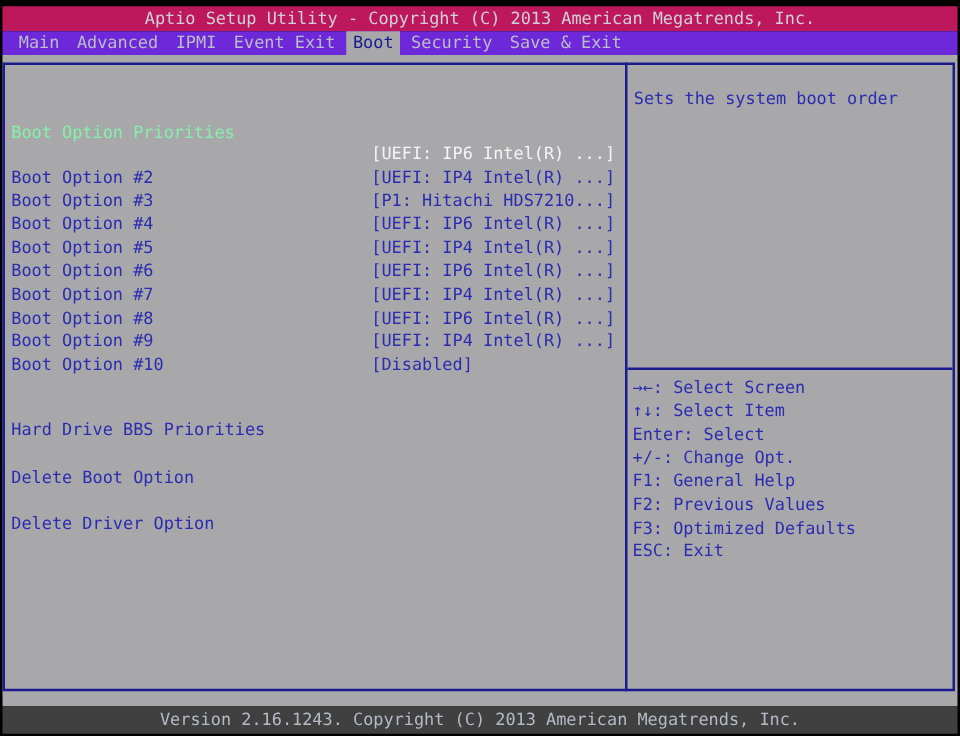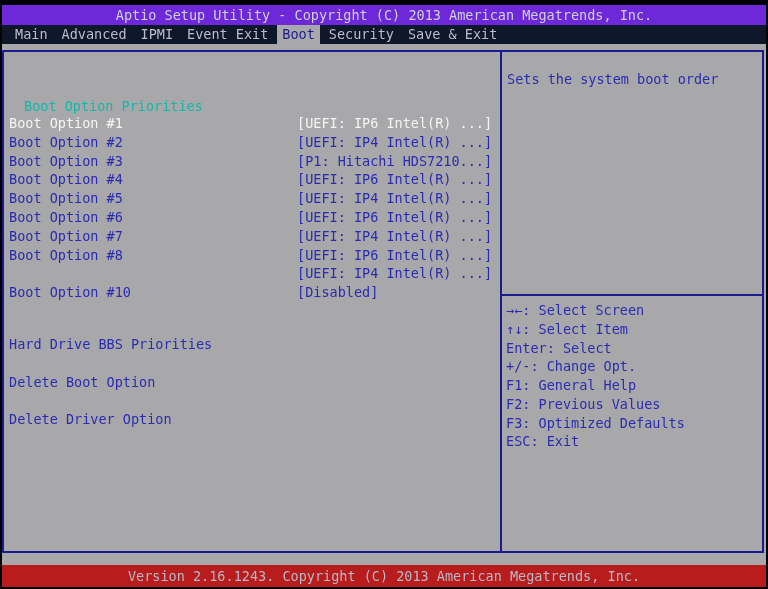--- a/index.html
+++ b/index.html
@@ -4,52 +4,52 @@
 <style>
   html, body { margin:0; padding:0; background:#000; }
   .screen {
     position:relative; width:768px; height:589px; background:#000;
     font-family:"DejaVu Sans Mono","Liberation Mono",monospace;
     font-size:13.5px; overflow:hidden;
     -webkit-font-smoothing:none;
   }
   .titlebar {
     position:absolute; top:5px; left:2px; right:2px; height:20px;
-    background:#6d28d9; color:#d0d1d6; text-align:center; line-height:20px;
+    background:#be185d; color:#d0d1d6; text-align:center; line-height:20px;
     white-space:pre;
   }
   .menubar {
     position:absolute; top:25px; left:2px; right:2px; height:19px;
-    background:#0f172a; color:#bcbdc9; display:flex; gap:4px;
+    background:#6d28d9; color:#bcbdc9; display:flex; gap:4px;
     padding-left:8px; line-height:19px;
   }
   .menu-item { padding:0 5px; white-space:pre; cursor:default; }
   .menu-item.selected { background:#a8a8aa; color:#1b1b8f; }
   .content-bg {
     position:absolute; top:44px; left:2px; right:2px; height:521px;
     background:#a8a8aa;
   }
   .frame {
     position:absolute; top:50px; left:2px; width:762px; height:503px;
     border:2px solid #1b1b8f; box-sizing:border-box;
   }
   .vdivider { position:absolute; top:50px; left:500px; width:2px; height:503px; background:#1b1b8f; }
   .hdivider { position:absolute; top:294px; left:502px; width:260px; height:2px; background:#1b1b8f; }
-  .section-header { position:absolute; left:24px; top:98px; color:#14b8a6; white-space:pre; }
+  .section-header { position:absolute; left:9px; top:98px; color:#86efac; white-space:pre; }
   .options { position:absolute; left:9px; top:114px; width:490px; }
   .opt-row { position:relative; height:18.8px; line-height:18.8px; color:#2b2bb2; white-space:pre; }
   .opt-row.selected { color:#f5f5f5; }
   .opt-value { position:absolute; left:288px; top:0; }
   .action-item { position:absolute; left:9px; color:#2b2bb2; white-space:pre; height:18.8px; line-height:18.8px;margin-top:12px; }
   .help-text { position:absolute; left:507px; top:71px; width:250px; color:#2b2bb2; white-space:pre; }
   .key-hints { position:absolute; left:506px; top:301px; color:#2b2bb2; }
   .key-hint { height:18.75px; line-height:18.75px; white-space:pre; }
   .bottombar {
     position:absolute; top:565px; left:2px; right:2px; height:22px;
-    background:#b91c1c; color:#b8b9c6; text-align:center; line-height:22px;
+    background:#404040; color:#b8b9c6; text-align:center; line-height:22px;
     white-space:pre;
   }
 </style>
 </head>
 <body>
 
 <div class="screen">
   <div class="titlebar">Aptio Setup Utility - Copyright (C) 2013 American Megatrends, Inc.</div>
 
   <div class="menubar" id="menubar">
@@ -63,29 +63,29 @@
     </div>
 
   <div class="content-bg"></div>
   <div class="frame"></div>
   <div class="vdivider"></div>
   <div class="hdivider"></div>
 
   <div class="section-header">Boot Option Priorities</div>
 
   <div class="options" id="options">
-      <div class="opt-row selected"><span>Boot Option #1</span><span class="opt-value">[UEFI: IP6 Intel(R) ...]</span></div>
+      <div class="opt-row selected"><span class="opt-value">[UEFI: IP6 Intel(R) ...]</span></div>
       <div class="opt-row"><span>Boot Option #2</span><span class="opt-value">[UEFI: IP4 Intel(R) ...]</span></div>
       <div class="opt-row"><span>Boot Option #3</span><span class="opt-value">[P1: Hitachi HDS7210...]</span></div>
       <div class="opt-row"><span>Boot Option #4</span><span class="opt-value">[UEFI: IP6 Intel(R) ...]</span></div>
       <div class="opt-row"><span>Boot Option #5</span><span class="opt-value">[UEFI: IP4 Intel(R) ...]</span></div>
       <div class="opt-row"><span>Boot Option #6</span><span class="opt-value">[UEFI: IP6 Intel(R) ...]</span></div>
       <div class="opt-row"><span>Boot Option #7</span><span class="opt-value">[UEFI: IP4 Intel(R) ...]</span></div>
       <div class="opt-row"><span>Boot Option #8</span><span class="opt-value">[UEFI: IP6 Intel(R) ...]</span></div>
-      <div class="opt-row"><span class="opt-value">[UEFI: IP4 Intel(R) ...]</span></div>
+      <div class="opt-row"><span>Boot Option #9</span><span class="opt-value">[UEFI: IP4 Intel(R) ...]</span></div>
       <div class="opt-row"><span>Boot Option #10</span><span class="opt-value">[Disabled]</span></div>
     </div>
 
   <div id="actions">
       <div class="action-item" style="top: 323px;">Hard Drive BBS Priorities</div>
       <div class="action-item" style="top: 360.5px;">Delete Boot Option</div>
       <div class="action-item" style="top: 398px;">Delete Driver Option</div>
     </div>
 
   <div class="help-text">Sets the system boot order</div>

